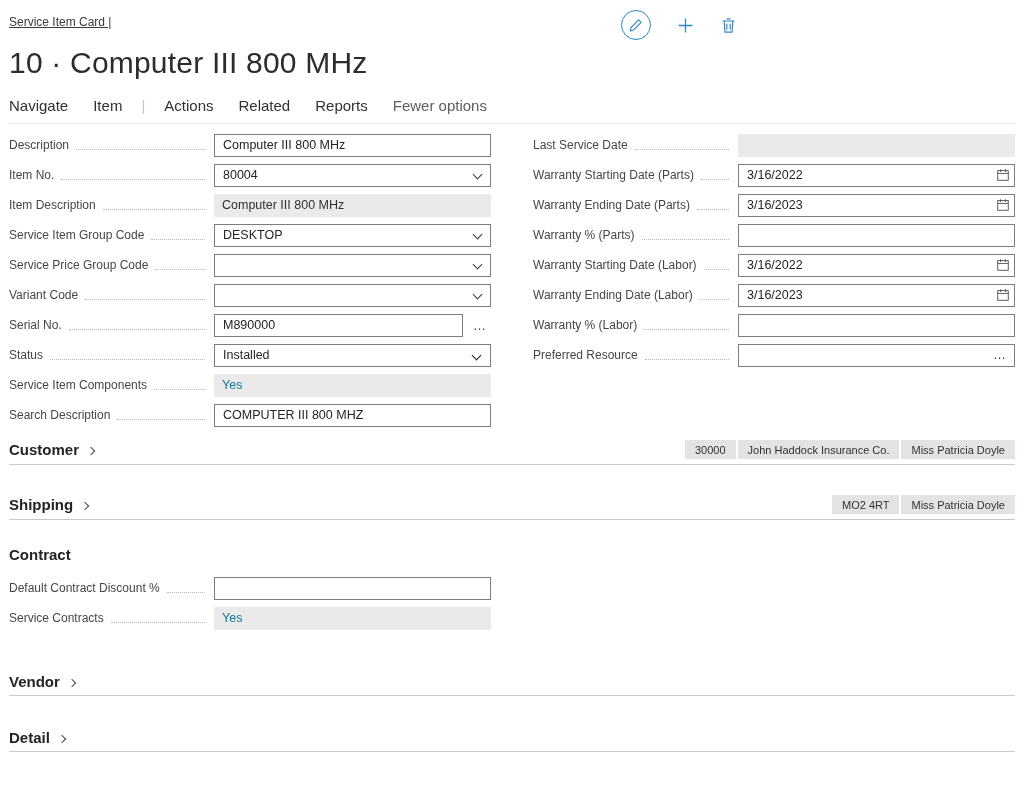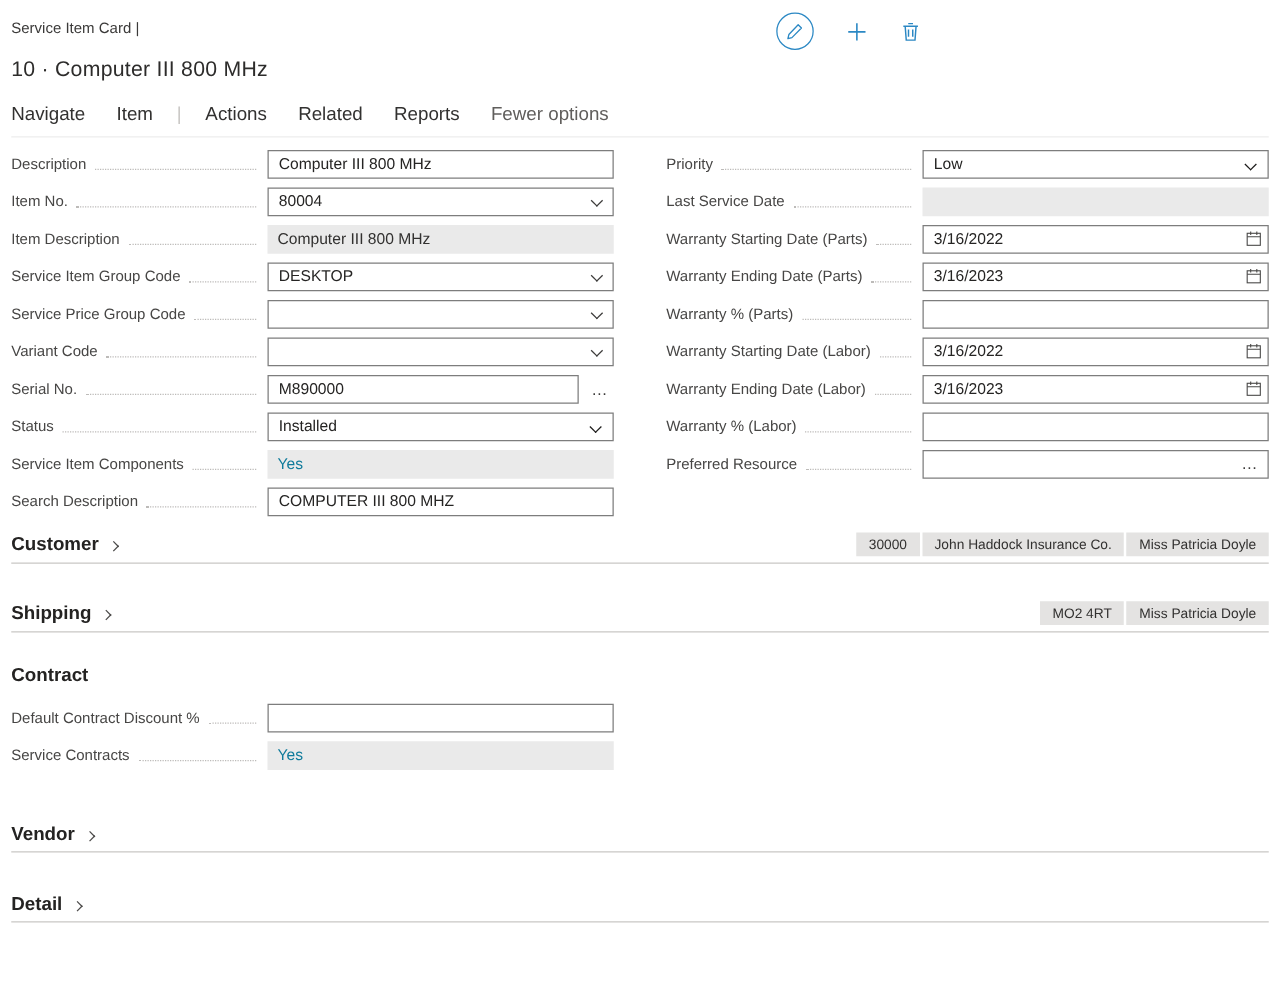--- a/index.html
+++ b/index.html
@@ -6,28 +6,28 @@
   html,body { margin:0; padding:0; }
   body {
     width:1024px; height:786px; overflow:hidden;
     background:#ffffff; color:#323130;
     font-family:"Liberation Sans", sans-serif;
   }
   .page { position:relative; padding:0 9px; }
 
   
   .topbar { position:relative; height:44px; }
-  .breadcrumb { position:absolute; left:0; top:15px; font-size:12px; color:#3b3a39; cursor:pointer; }
+  .breadcrumb { position:absolute; left:0; top:15px; font-size:12px; color:#3b3a39; cursor:pointer;text-decoration:underline; }
   .top-icons { position:absolute; left:612px; top:10px; display:flex; align-items:center; gap:26px; color:#2b88c4; }
   .icon-circle { width:30px; height:30px; border:1px solid #2b88c4; border-radius:50%;
                  display:flex; align-items:center; justify-content:center; cursor:pointer; }
   .icon-btn { display:flex; align-items:center; justify-content:center; cursor:pointer; }
 
   
-  .page-title { margin:2px 0 8px; font-size:17px; font-weight:400; color:#2d2c2b; letter-spacing:0.2px; }
+  .page-title { margin:2px 0 8px; font-size:30px; font-weight:400; color:#2d2c2b; letter-spacing:0.2px; }
 
   
   .menu { display:flex; align-items:center; gap:25px; margin-top:17px; padding-bottom:9px;
           border-bottom:1px solid #ededed; font-size:15px; color:#323130; }
   .menu-item { cursor:pointer; }
   .menu-sep { color:#c8c6c4; margin:0 -6px; }
   .menu-muted { color:#605e5c; }
 
   
   .fields { display:grid; grid-template-columns:1fr 1fr; column-gap:42px; margin-top:6px; }
@@ -195,30 +195,20 @@
       <div class="row">
         <span class="lbl">Search Description</span>
         <span class="leader"></span>
         <span class="ctl"><input class="txt" value="COMPUTER III 800 MHZ" style=""></span>
       </div>
 
     </div>
 
     <div class="col">
 
-      <div class="row">
-        <span class="lbl">Priority</span>
-        <span class="leader"></span>
-        <span class="ctl">
-          <div class="txt selectbox">
-            <span>Low</span>
-            <span class="chev dark"></span>
-          </div>
-        </span>
-      </div>
 
       <div class="row">
         <span class="lbl">Last Service Date</span>
         <span class="leader"></span>
         <div class="fill"></div>
       </div>
 
       <div class="row">
         <span class="lbl">Warranty Starting Date (Parts)</span>
         <span class="leader"></span>

